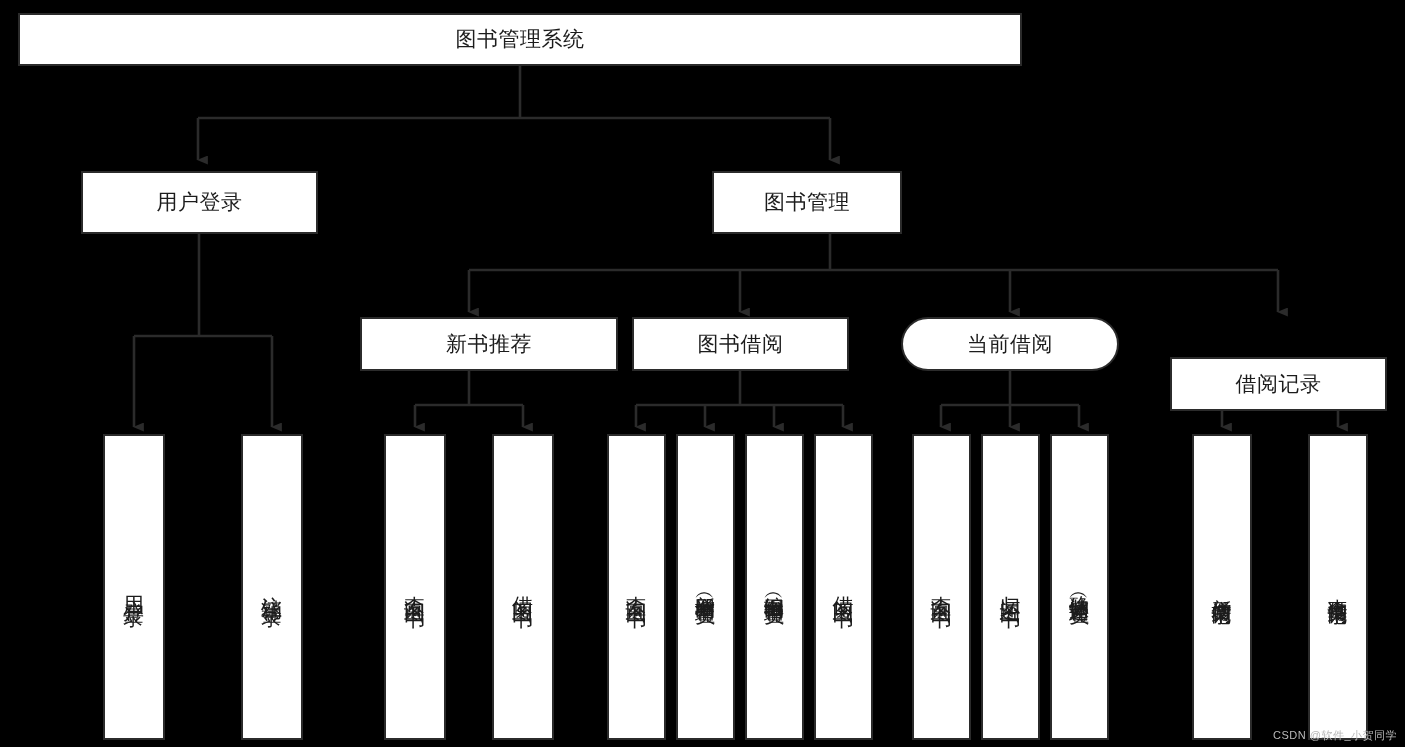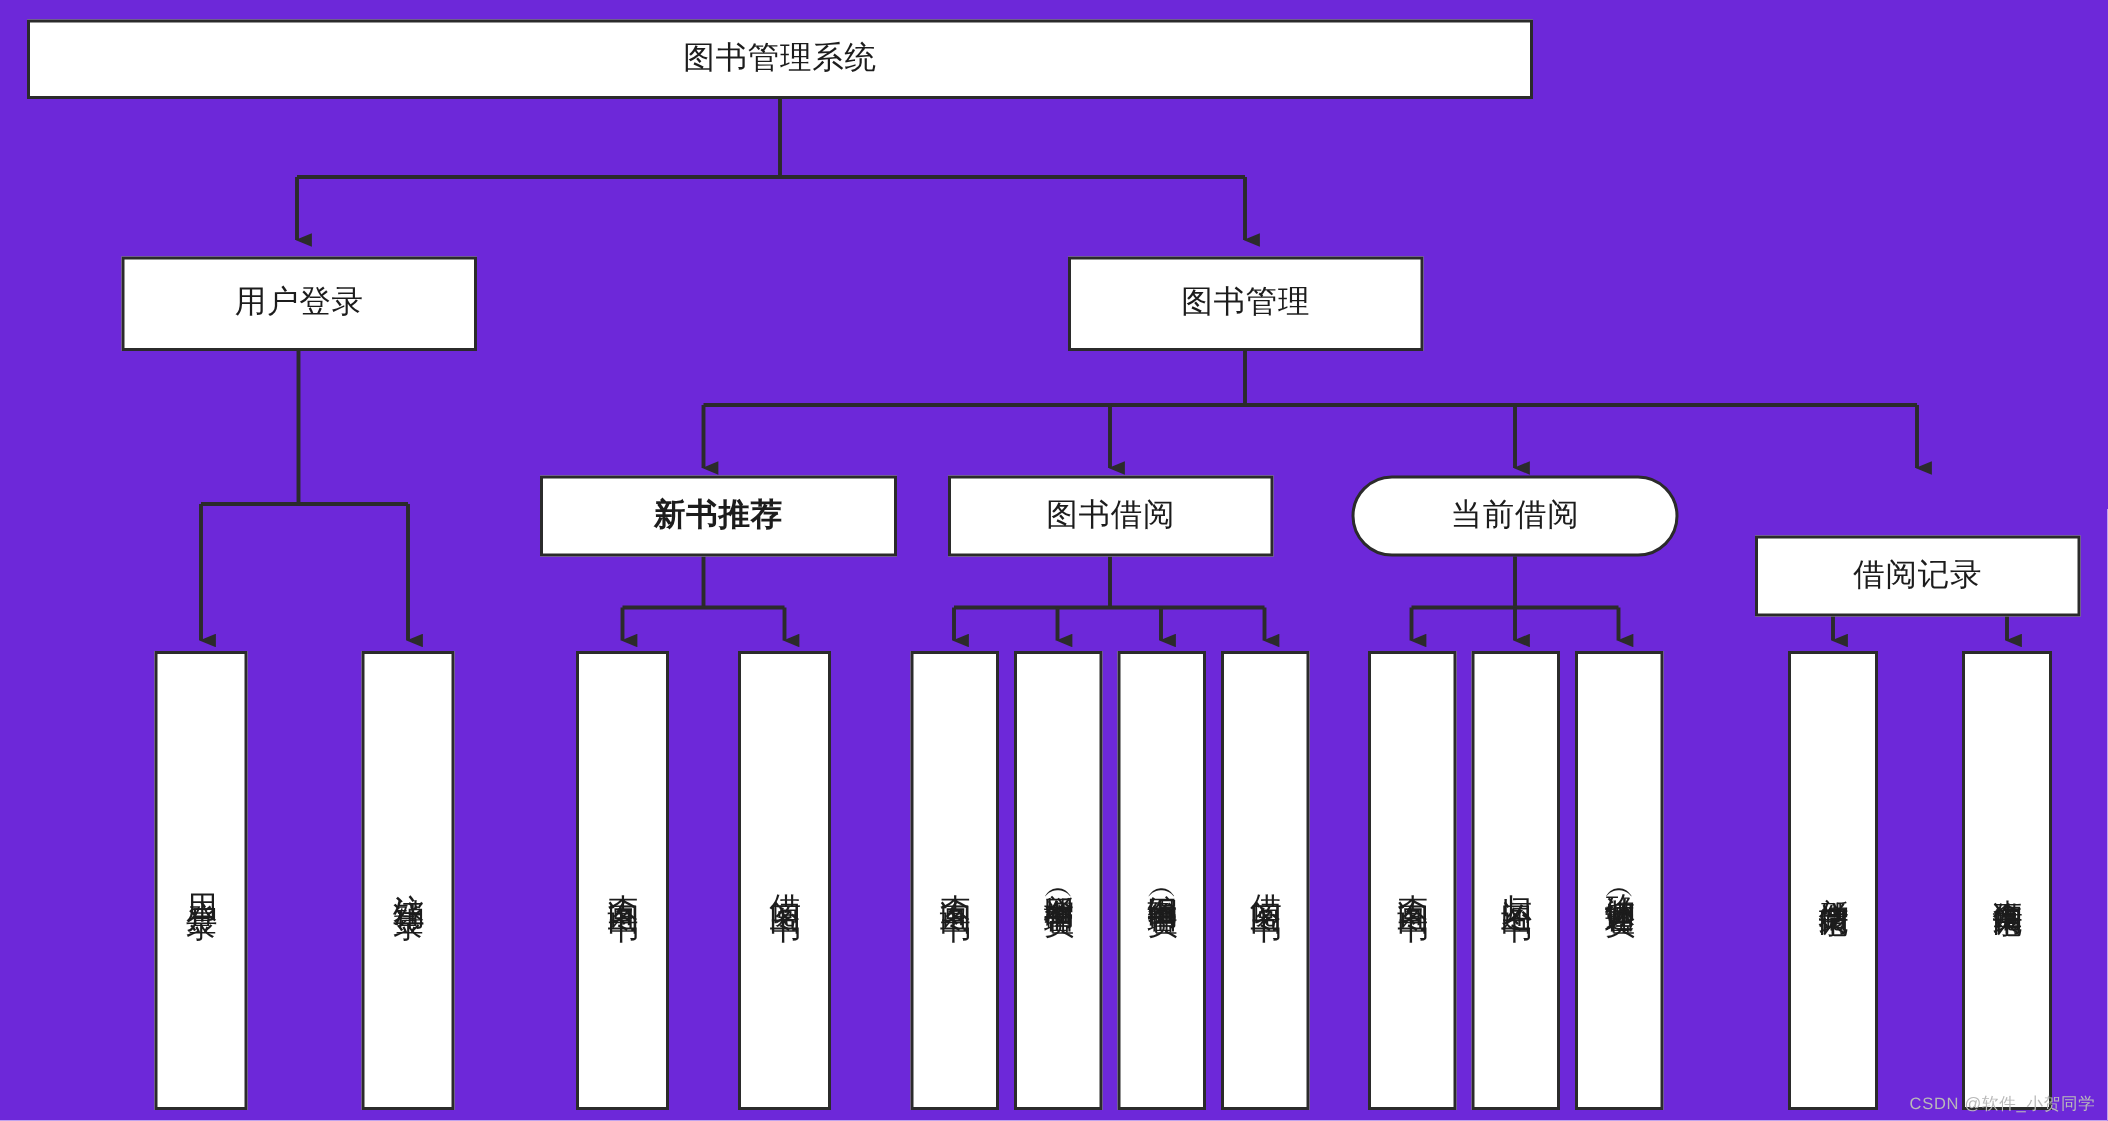--- a/index.html
+++ b/index.html
@@ -9,21 +9,21 @@
     background: #ffffff;
   }
   body {
     font-family: "Liberation Sans", "DejaVu Sans", sans-serif;
     color: #1a1a1a;
   }
   #canvas {
     position: relative;
     width: 1405px;
     height: 747px;
-    background: #6d28d9;
+    background: #000000;
     overflow: hidden;
   }
   #edges {
     position: absolute;
     left: 0;
     top: 0;
     width: 1405px;
     height: 747px;
     pointer-events: none;
   }
@@ -130,25 +130,25 @@
   </svg>
 
   <div class="node" style="left:18px; top:13px; width:1004px; height:53px;">
     <span class="node-label">图书管理系统</span>
   </div>
 
   <div class="node" style="left:81px; top:171px; width:237px; height:63px;">
     <span class="node-label">用户登录</span>
   </div>
 
-  <div class="node" style="left:712px; top:171px; width:237px; height:63px;">
+  <div class="node" style="left:712px; top:171px; width:190px; height:63px;">
     <span class="node-label">图书管理</span>
   </div>
 
-  <div class="node" style="left:360px; top:317px; width:238px; height:54px;font-weight:bold;">
+  <div class="node" style="left:360px; top:317px; width:258px; height:54px;">
     <span class="node-label">新书推荐</span>
   </div>
 
   <div class="node" style="left:632px; top:317px; width:217px; height:54px;justify-content:center;">
     <span class="node-label">图书借阅</span>
   </div>
 
   <div class="node" style="left:901px; top:317px; width:218px; height:54px;border-radius:27px;">
     <span class="node-label">当前借阅</span>
   </div>

